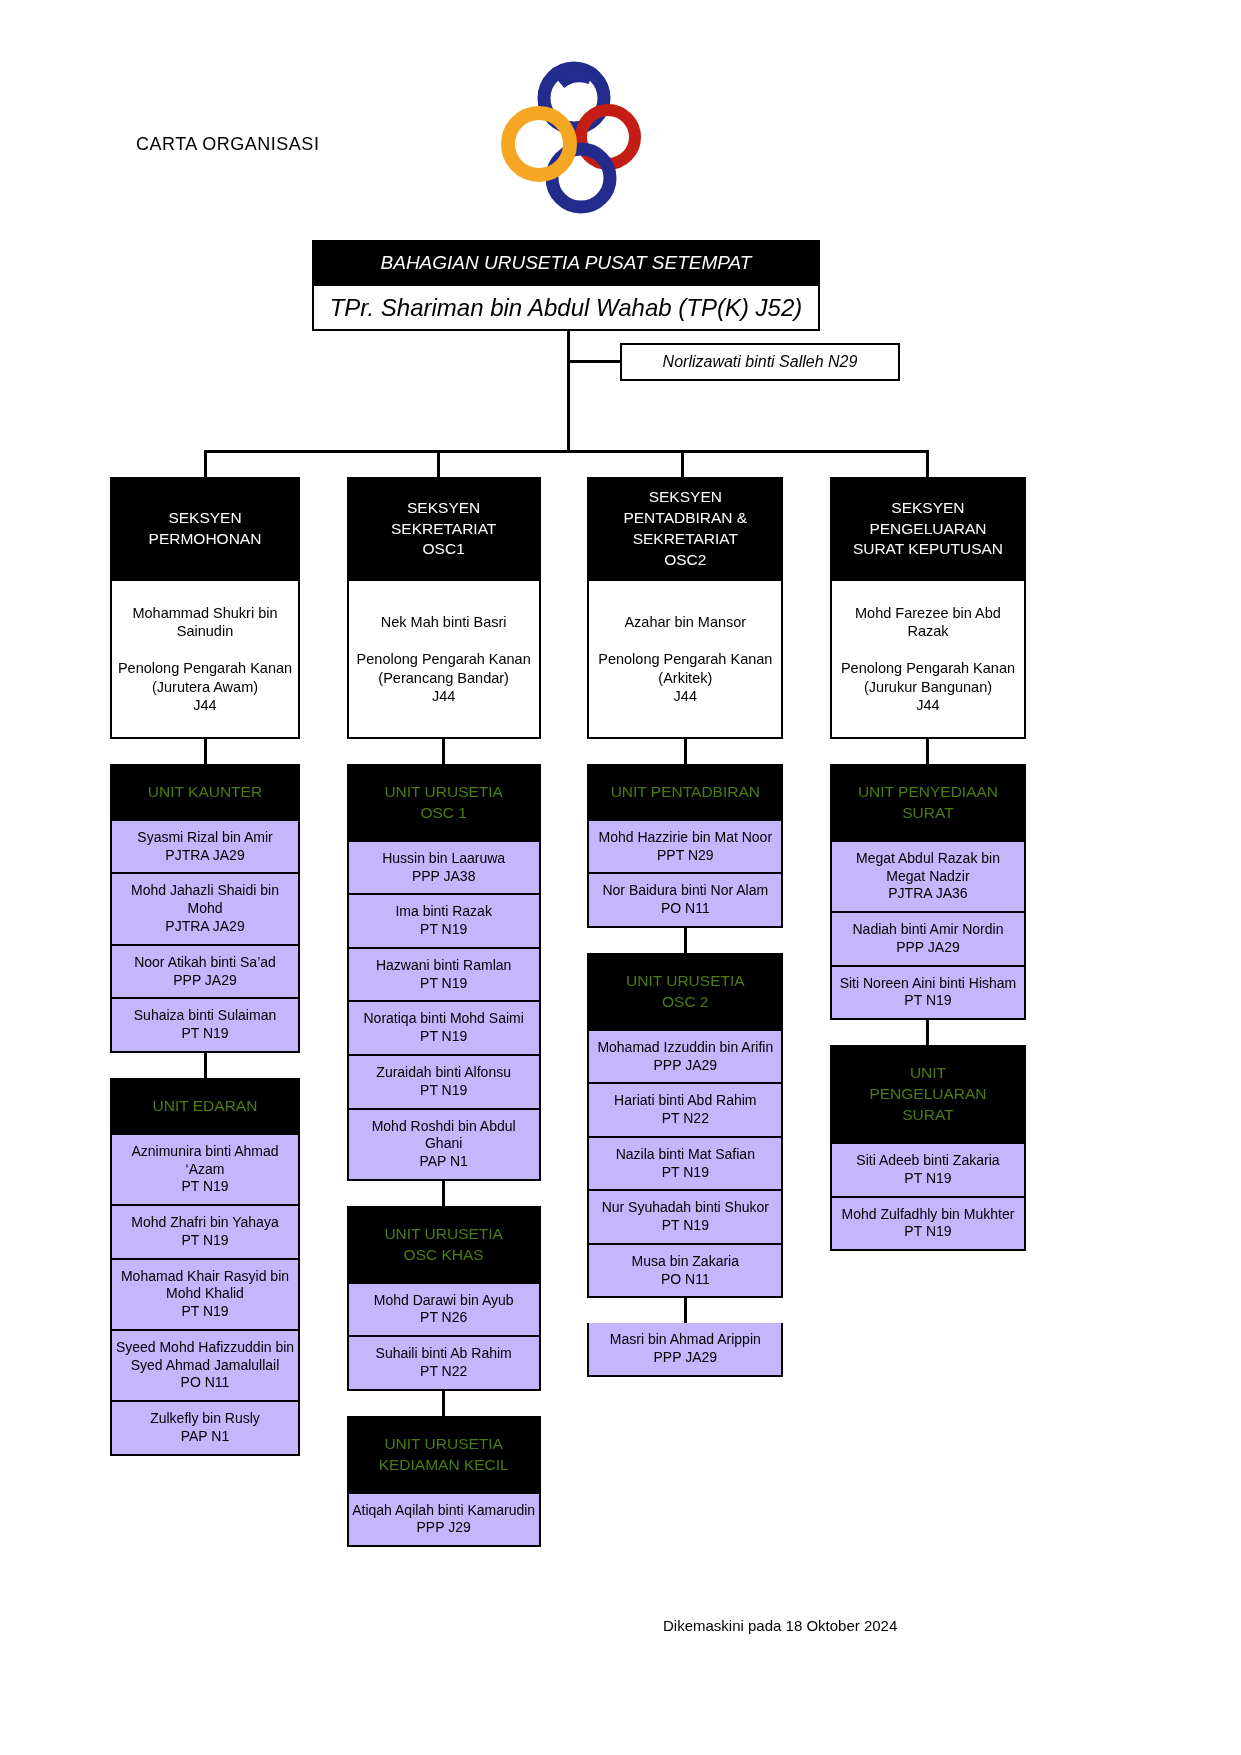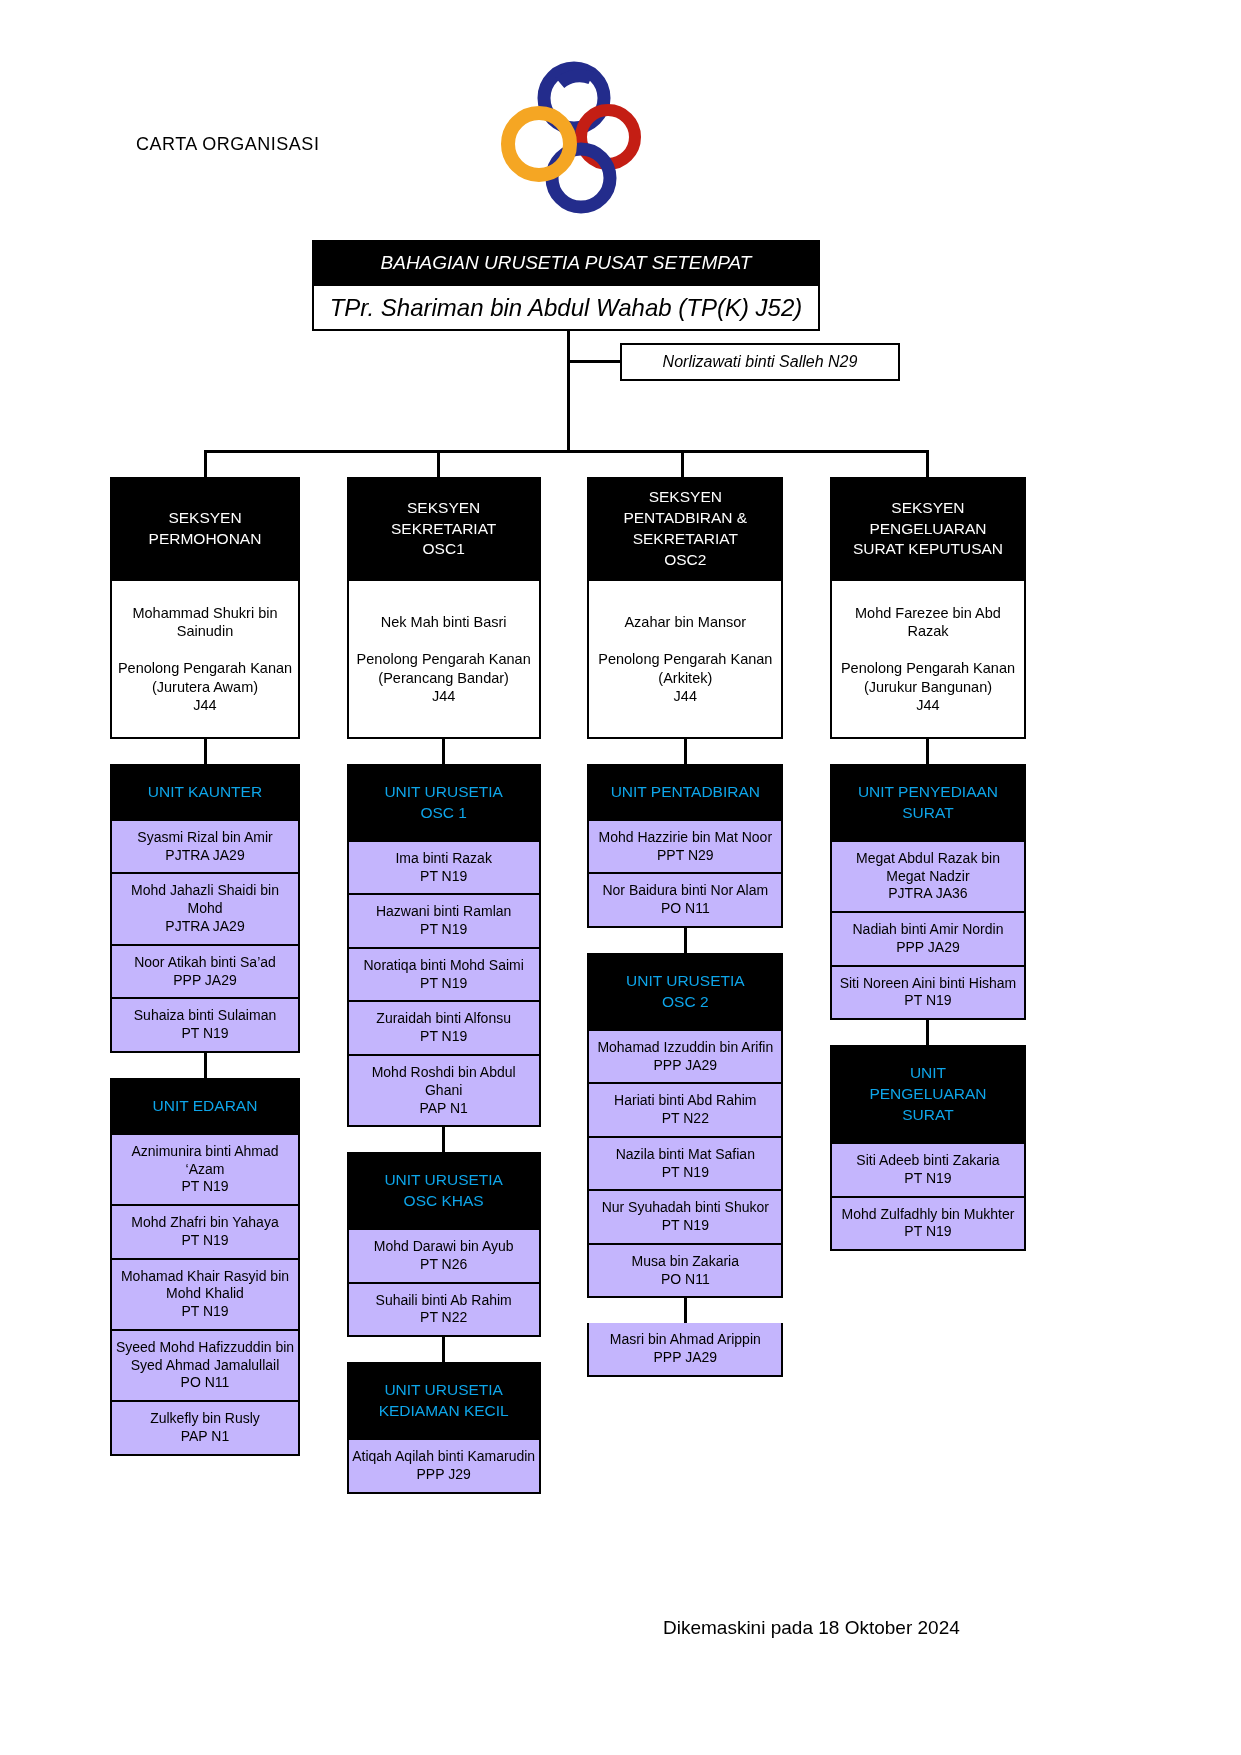--- a/index.html
+++ b/index.html
@@ -49,30 +49,30 @@
     font-size:15.5px;line-height:1.35;text-align:center;padding:4px 2px;
   }
   .leader-box{
     box-sizing:border-box;border:2px solid #000;border-top:none;background:#fff;
     min-height:158px;display:flex;flex-direction:column;align-items:center;justify-content:center;
     font-size:14.5px;line-height:1.25;text-align:center;padding:8px 4px;
   }
   .leader-name{margin-bottom:19px;}
   .vconn{width:3px;height:25px;background:#000;margin:0 auto;}
   .unit-header{
-    box-sizing:border-box;border:2px solid #000;background:#000;color:#0ea5e9;
+    box-sizing:border-box;border:2px solid #000;background:#000;color:#4d7c0f;
     display:flex;flex-direction:column;align-items:center;justify-content:center;
     font-size:15.5px;line-height:1.35;text-align:center;padding:16px 2px;
   }
   .member-cell{
     box-sizing:border-box;border:2px solid #000;border-top:none;background:#c4b5fd;
     font-size:14px;line-height:1.27;text-align:center;padding:8px 3px;
   }
   
-  #footer-note{position:absolute;left:663px;top:1617px;font-size:19px;}
+  #footer-note{position:absolute;left:663px;top:1617px;font-size:15px;}
 </style>
 </head>
 <body>
 
 <div id="canvas">
 
   <div id="page-title">CARTA ORGANISASI</div>
 
   <svg id="logo" viewBox="0 0 152 158" aria-hidden="true">
     <circle cx="76" cy="38" r="30" fill="none" stroke="#232C8C" stroke-width="13"></circle>
@@ -165,20 +165,24 @@
           <div class="leader-pos">Penolong Pengarah Kanan (Perancang Bandar)</div>
           <div class="leader-grade">J44</div>
         </div>
         <div class="vconn"></div>
         <div class="unit-header">
           <div>UNIT URUSETIA</div>
           <div>OSC 1</div>
         </div>
         <div>
           <div class="member-cell">
+            <div>Hussin bin Laaruwa</div>
+            <div>PPP JA38</div>
+          </div>
+          <div class="member-cell">
             <div>Ima binti Razak</div>
             <div>PT N19</div>
           </div>
           <div class="member-cell">
             <div>Hazwani binti Ramlan</div>
             <div>PT N19</div>
           </div>
           <div class="member-cell">
             <div>Noratiqa binti Mohd Saimi</div>
             <div>PT N19</div>

